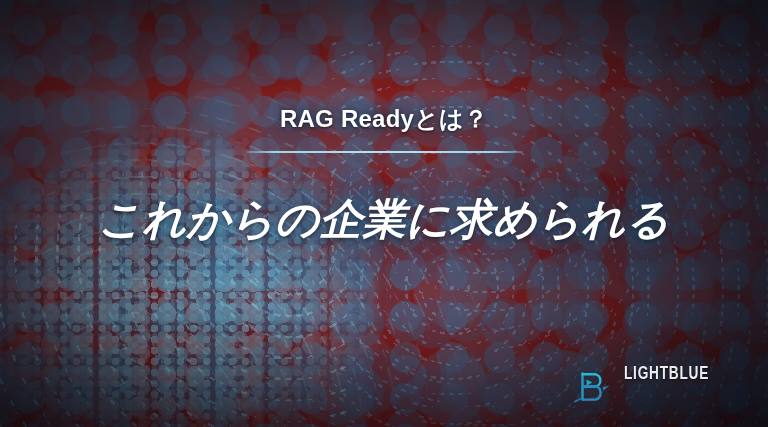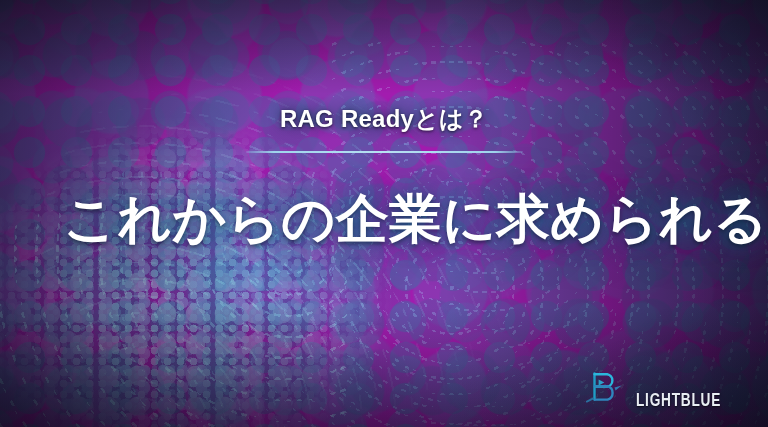--- a/index.html
+++ b/index.html
@@ -7,21 +7,21 @@
   body{
     font-family:"Liberation Sans","DejaVu Sans",sans-serif;
     -webkit-font-smoothing:antialiased;
   }
 
   
   #slide{
     position:relative;
     width:768px;height:427px;
     overflow:hidden;
-    background:#a21caf;
+    background:#7f1d1d;
     isolation:isolate;
   }
 
   
   .bg-base{
     position:absolute;inset:0;
     background:
       radial-gradient(ellipse 52% 64% at 27% 60%, #0d3murky 0%, transparent 0%),
       radial-gradient(ellipse 60% 70% at 24% 58%, rgba(13,62,92,.85) 0%, rgba(8,38,60,.55) 38%, rgba(4,20,34,.15) 68%, rgba(2,14,24,0) 100%),
       radial-gradient(ellipse 90% 120% at 8% 50%, rgba(10,48,74,.55) 0%, rgba(3,17,29,0) 70%),
@@ -146,39 +146,40 @@
     position:absolute;
     left:246px;top:151px;
     width:277px;height:2px;
     background:linear-gradient(90deg, rgba(130,200,230,.25) 0%, #9fd4ec 10%, #b9e2f3 50%, #9fd4ec 90%, rgba(130,200,230,.25) 100%);
     border-radius:1px;
   }
 
   .headline{
     position:absolute;
     left:0;right:0;top:186px;
-    text-align:right;
+    text-align:center;
     color:#ffffff;
-    font-size:53px;
+    font-size:43px;
     font-weight:700;
     line-height:66px;
     letter-spacing:.005em;
     text-shadow:
       0 0 22px rgba(22,92,132,.85),
       0 0 44px rgba(14,62,94,.55),
       0 2px 4px rgba(0,0,0,.5);
     white-space:nowrap;
+    font-style:italic;
   }
   .headline .ln{display:block;}
 
   
   .logo{
     position:absolute;
-    right:14px;bottom:18px;
-    display:flex;align-items:flex-end;gap:9px;
+    right:26px;bottom:18px;
+    display:flex;align-items:flex-start;gap:9px;
   }
   .logo-mark{
     position:relative;
     width:46px;height:46px;
     flex:0 0 auto;
   }
   .logo-mark svg{display:block;width:46px;height:46px;overflow:visible;}
   .logo-word{
     color:#e9eef3;
     font-size:19px;

